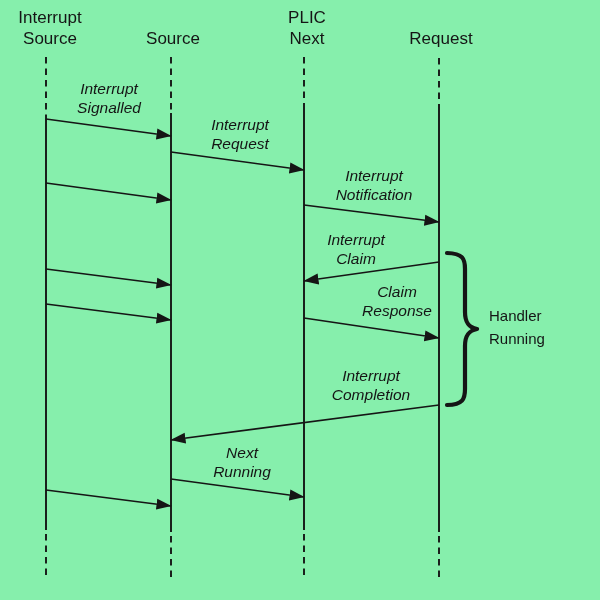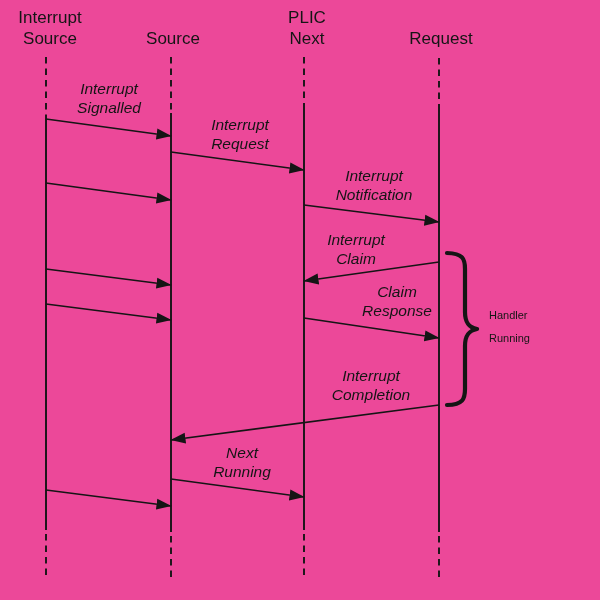--- a/index.html
+++ b/index.html
@@ -5,21 +5,21 @@
   html, body {
     margin: 0;
     padding: 0;
     background: #ffffff;
     font-family: "Liberation Sans", "DejaVu Sans", sans-serif;
   }
   .stage {
     position: relative;
     width: 600px;
     height: 600px;
-    background: #ec4899;
+    background: #86efac;
     overflow: hidden;
     color: #151515;
   }
   .stage svg {
     position: absolute;
     left: 0;
     top: 0;
   }
   .lane-header {
     position: absolute;
@@ -35,21 +35,21 @@
     transform: translateX(-50%);
     text-align: center;
     font-style: italic;
     font-size: 15.5px;
     line-height: 19px;
     white-space: pre-line;
     color: #151515;
   }
   .brace-label {
     position: absolute;
-    font-size: 11px;
+    font-size: 15px;
     line-height: 23px;
     white-space: pre-line;
     color: #151515;
   }
 </style>
 </head>
 <body>
 
 <div class="stage">
   <svg id="diagram-svg" width="600" height="600" viewBox="0 0 600 600">

